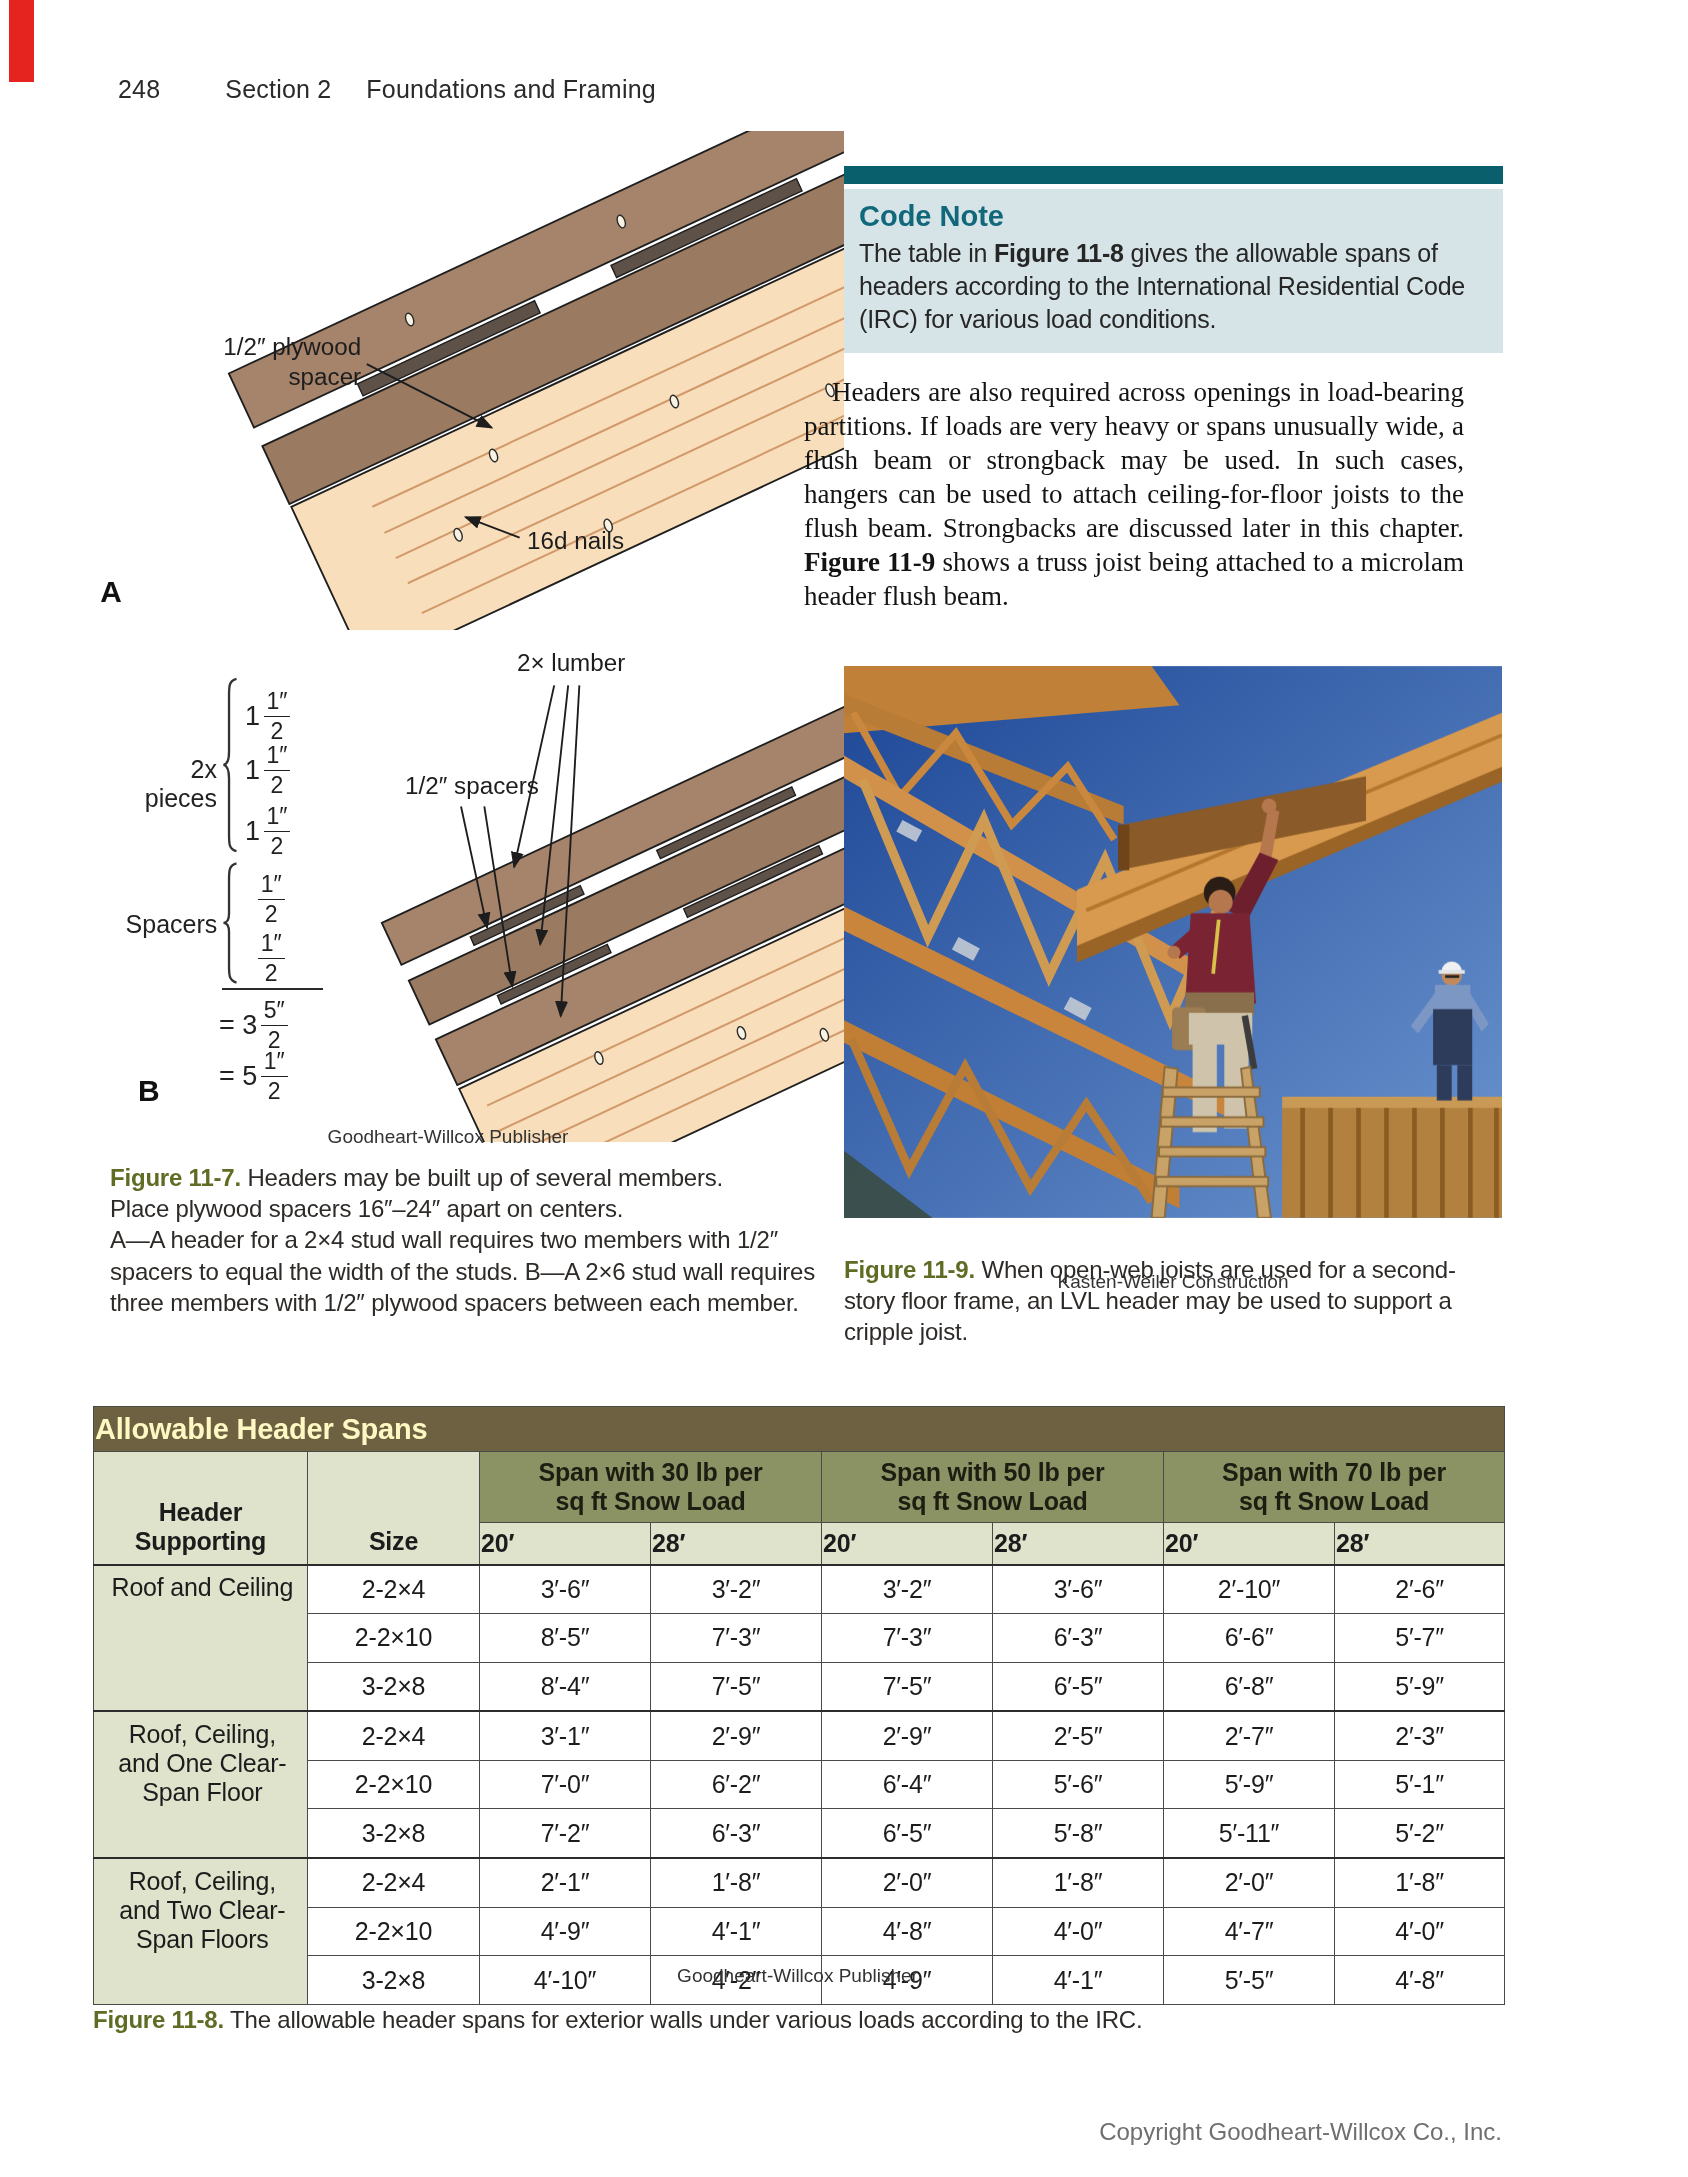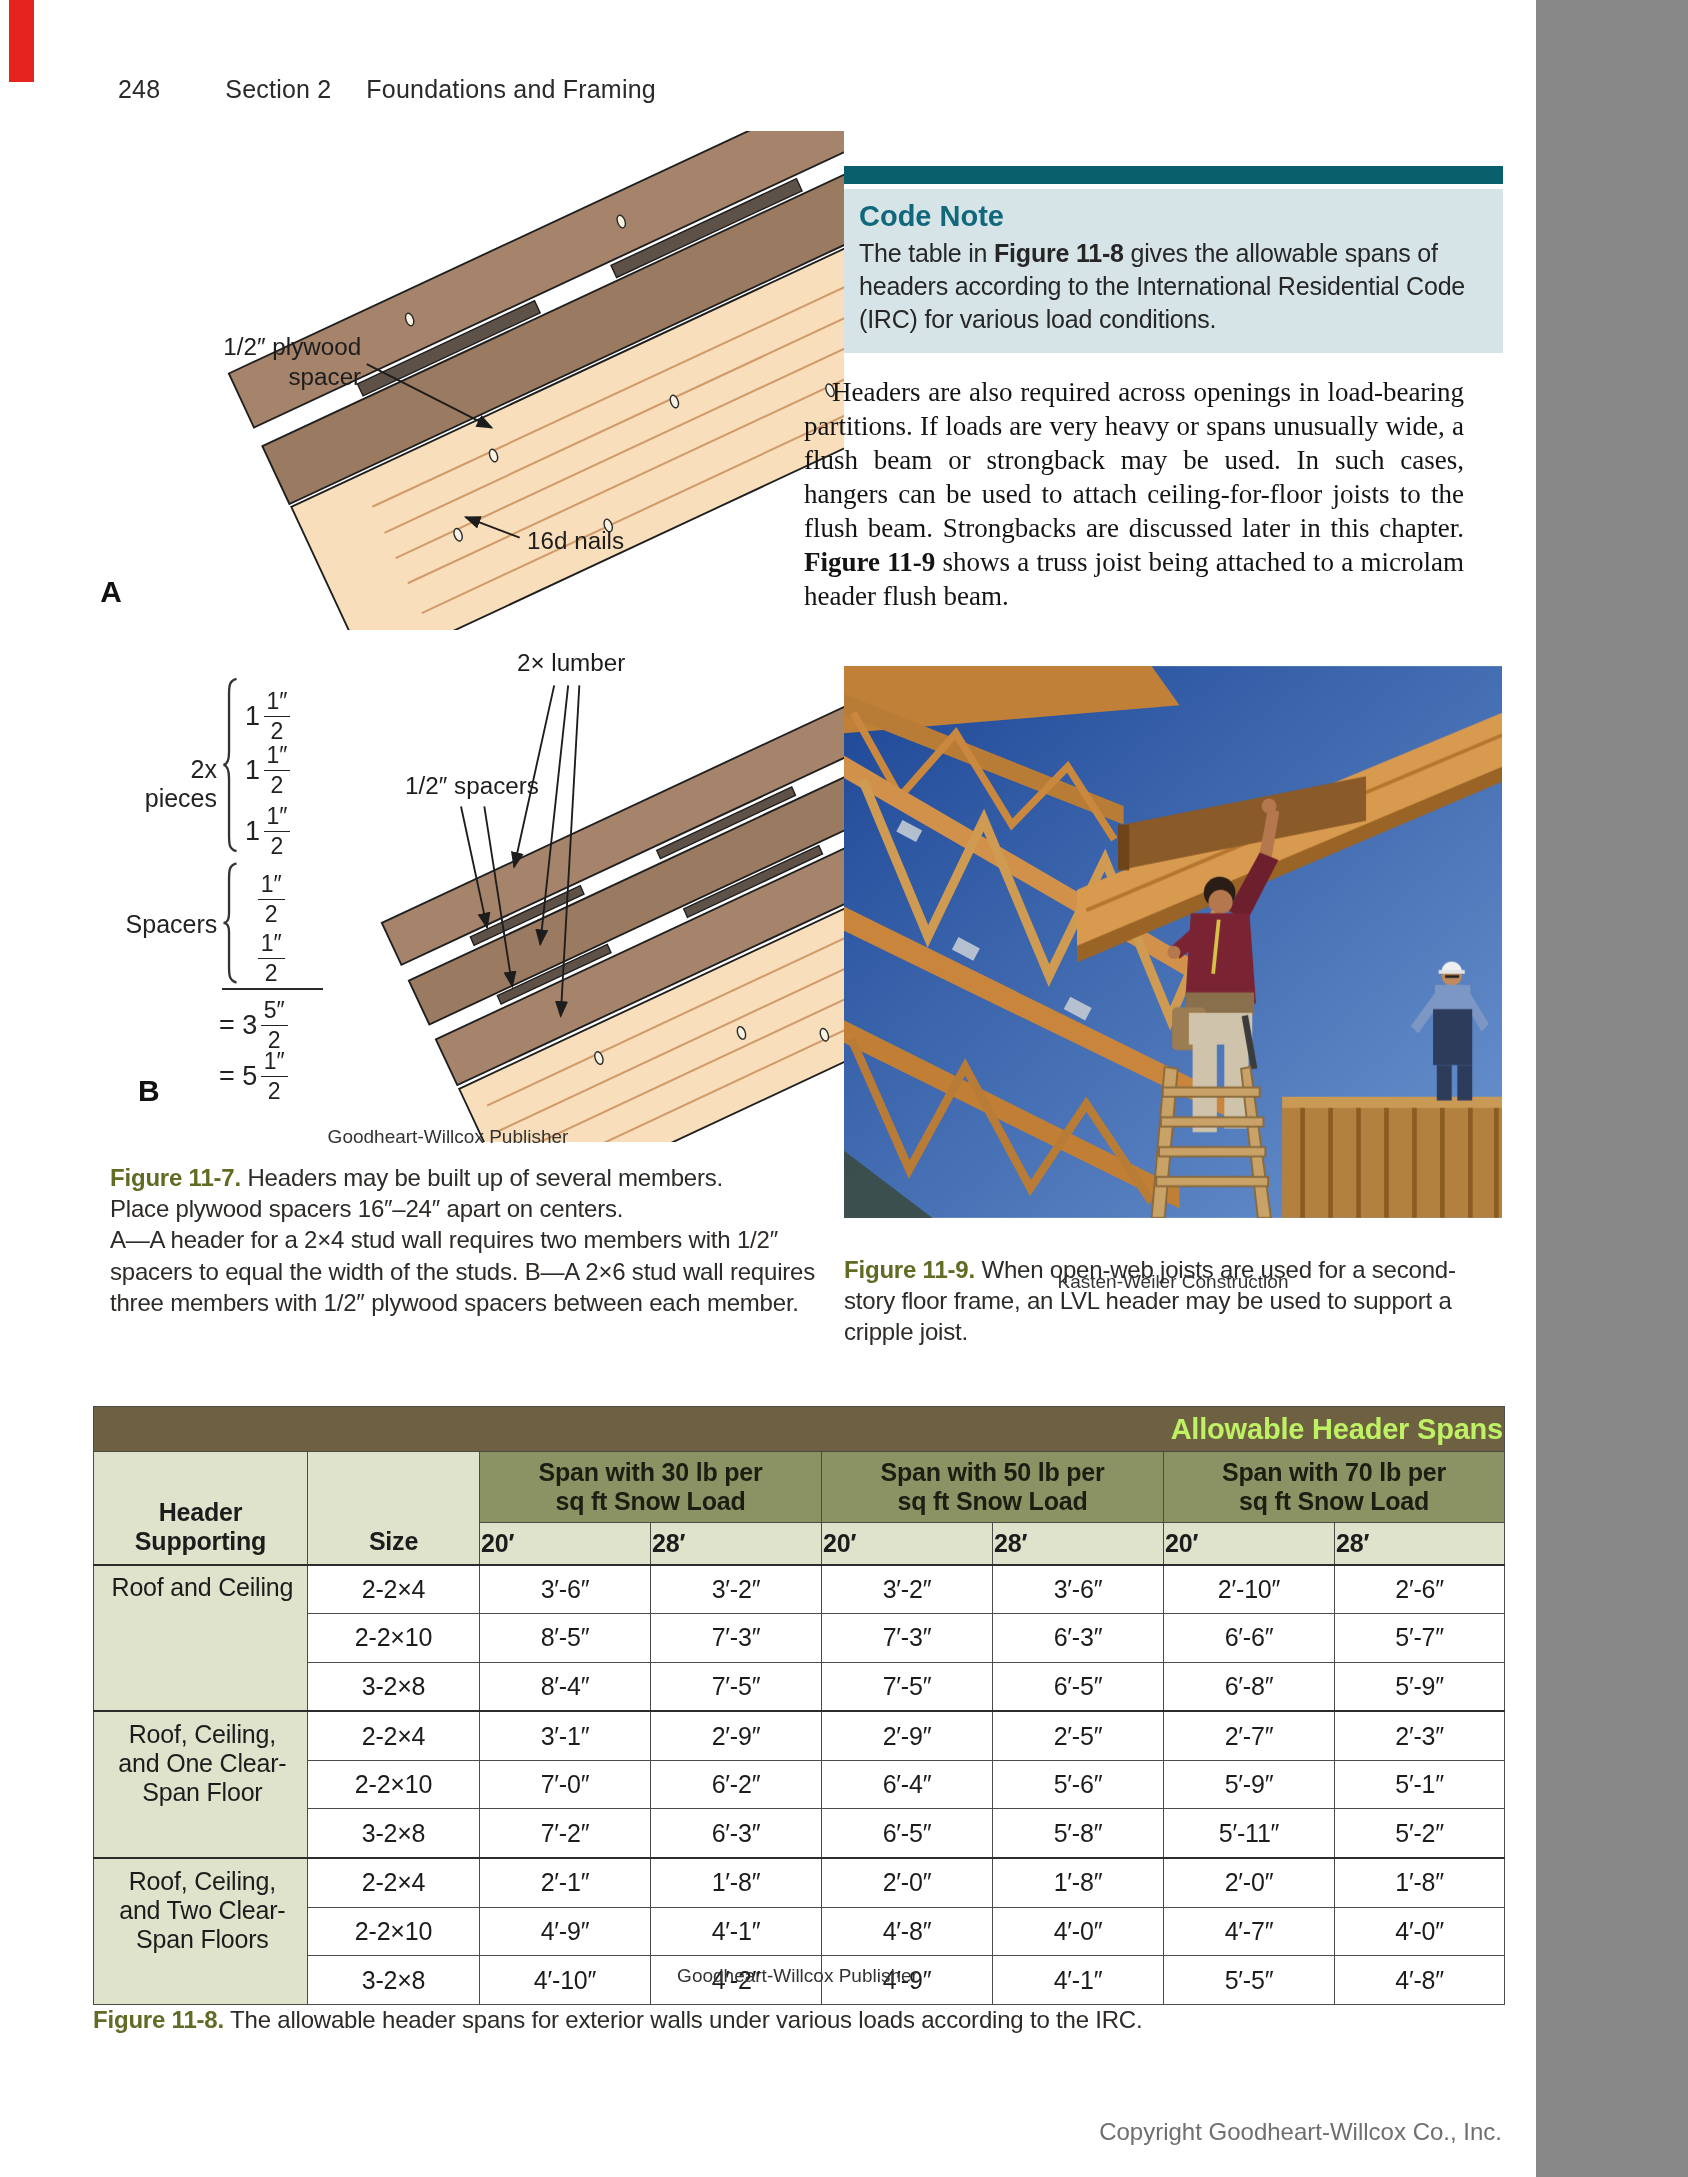--- a/index.html
+++ b/index.html
@@ -1,16 +1,16 @@
 <!DOCTYPE html>
 <html style="font-size:15px"><head>
 <meta charset="utf-8">
 <style>
   html,body{margin:0;padding:0;background:#888;}
-  .page{position:relative;width:1536px;height:2178px;background:#ffffff;overflow:hidden;
+  .page{position:relative;width:1688px;height:2178px;background:#ffffff;overflow:hidden;
         font-family:"Liberation Sans",sans-serif;color:#222;}
   .abs{position:absolute;}
   .pre{white-space:pre-line;}
 
   
   .red-tab{left:9.3px;top:0;width:25px;height:82px;background:#e5231f;}
   .page-header{left:118px;top:75px;font-size:25px;color:#2a2a2a;display:flex;letter-spacing:0.2px;}
   .page-header .num{margin-right:65px;}
   .page-header .sec{margin-right:35px;}
 
@@ -45,21 +45,21 @@
 
   
   .body-par{left:804px;top:375px;width:660px;font-family:"Liberation Serif",serif;font-size:27px;
             line-height:1.26;text-align:justify;color:#141414;text-indent:28px;}
 
   
   .tbl-wrap{left:93px;top:1406px;width:1409px;}
   table.spans{border-collapse:collapse;table-layout:fixed;width:1409px;
               font-size:25px;letter-spacing:-0.2px;color:#1c1c1c;}
   table.spans td,table.spans th{border:0.9px solid #4a4a46;box-sizing:border-box;}
-  .t-title{background:#6e6142;color:#bef264;font-size:29px;font-weight:bold;text-align:right;
+  .t-title{background:#6e6142;color:#fef9c3;font-size:29px;font-weight:bold;text-align:left;
            height:45px;border:1.9px solid #2c2c2c;}
   .t-group{background:#8b9364;font-weight:bold;text-align:center;height:71px;color:#1d1d12;}
   .t-sub{background:#dfe3cc;font-weight:bold;height:42px;}
   .t-corner{background:#dfe3cc;font-weight:bold;text-align:center;vertical-align:bottom;
             padding-bottom:7.5px;}
   .rowhead{background:#dfe3cc;text-align:center;vertical-align:top;padding:7.5px 5.6px 0 9.3px;}
   td.size,td.val{background:#fff;text-align:center;padding:9.3px 1.9px;}
   tr.group-start td{border-top:2.8px solid #2c2c2c;}
   table.spans{border:1.9px solid #2c2c2c;}
   .hdr-bottom td,.hdr-bottom th{border-bottom:2.8px solid #2c2c2c;}

